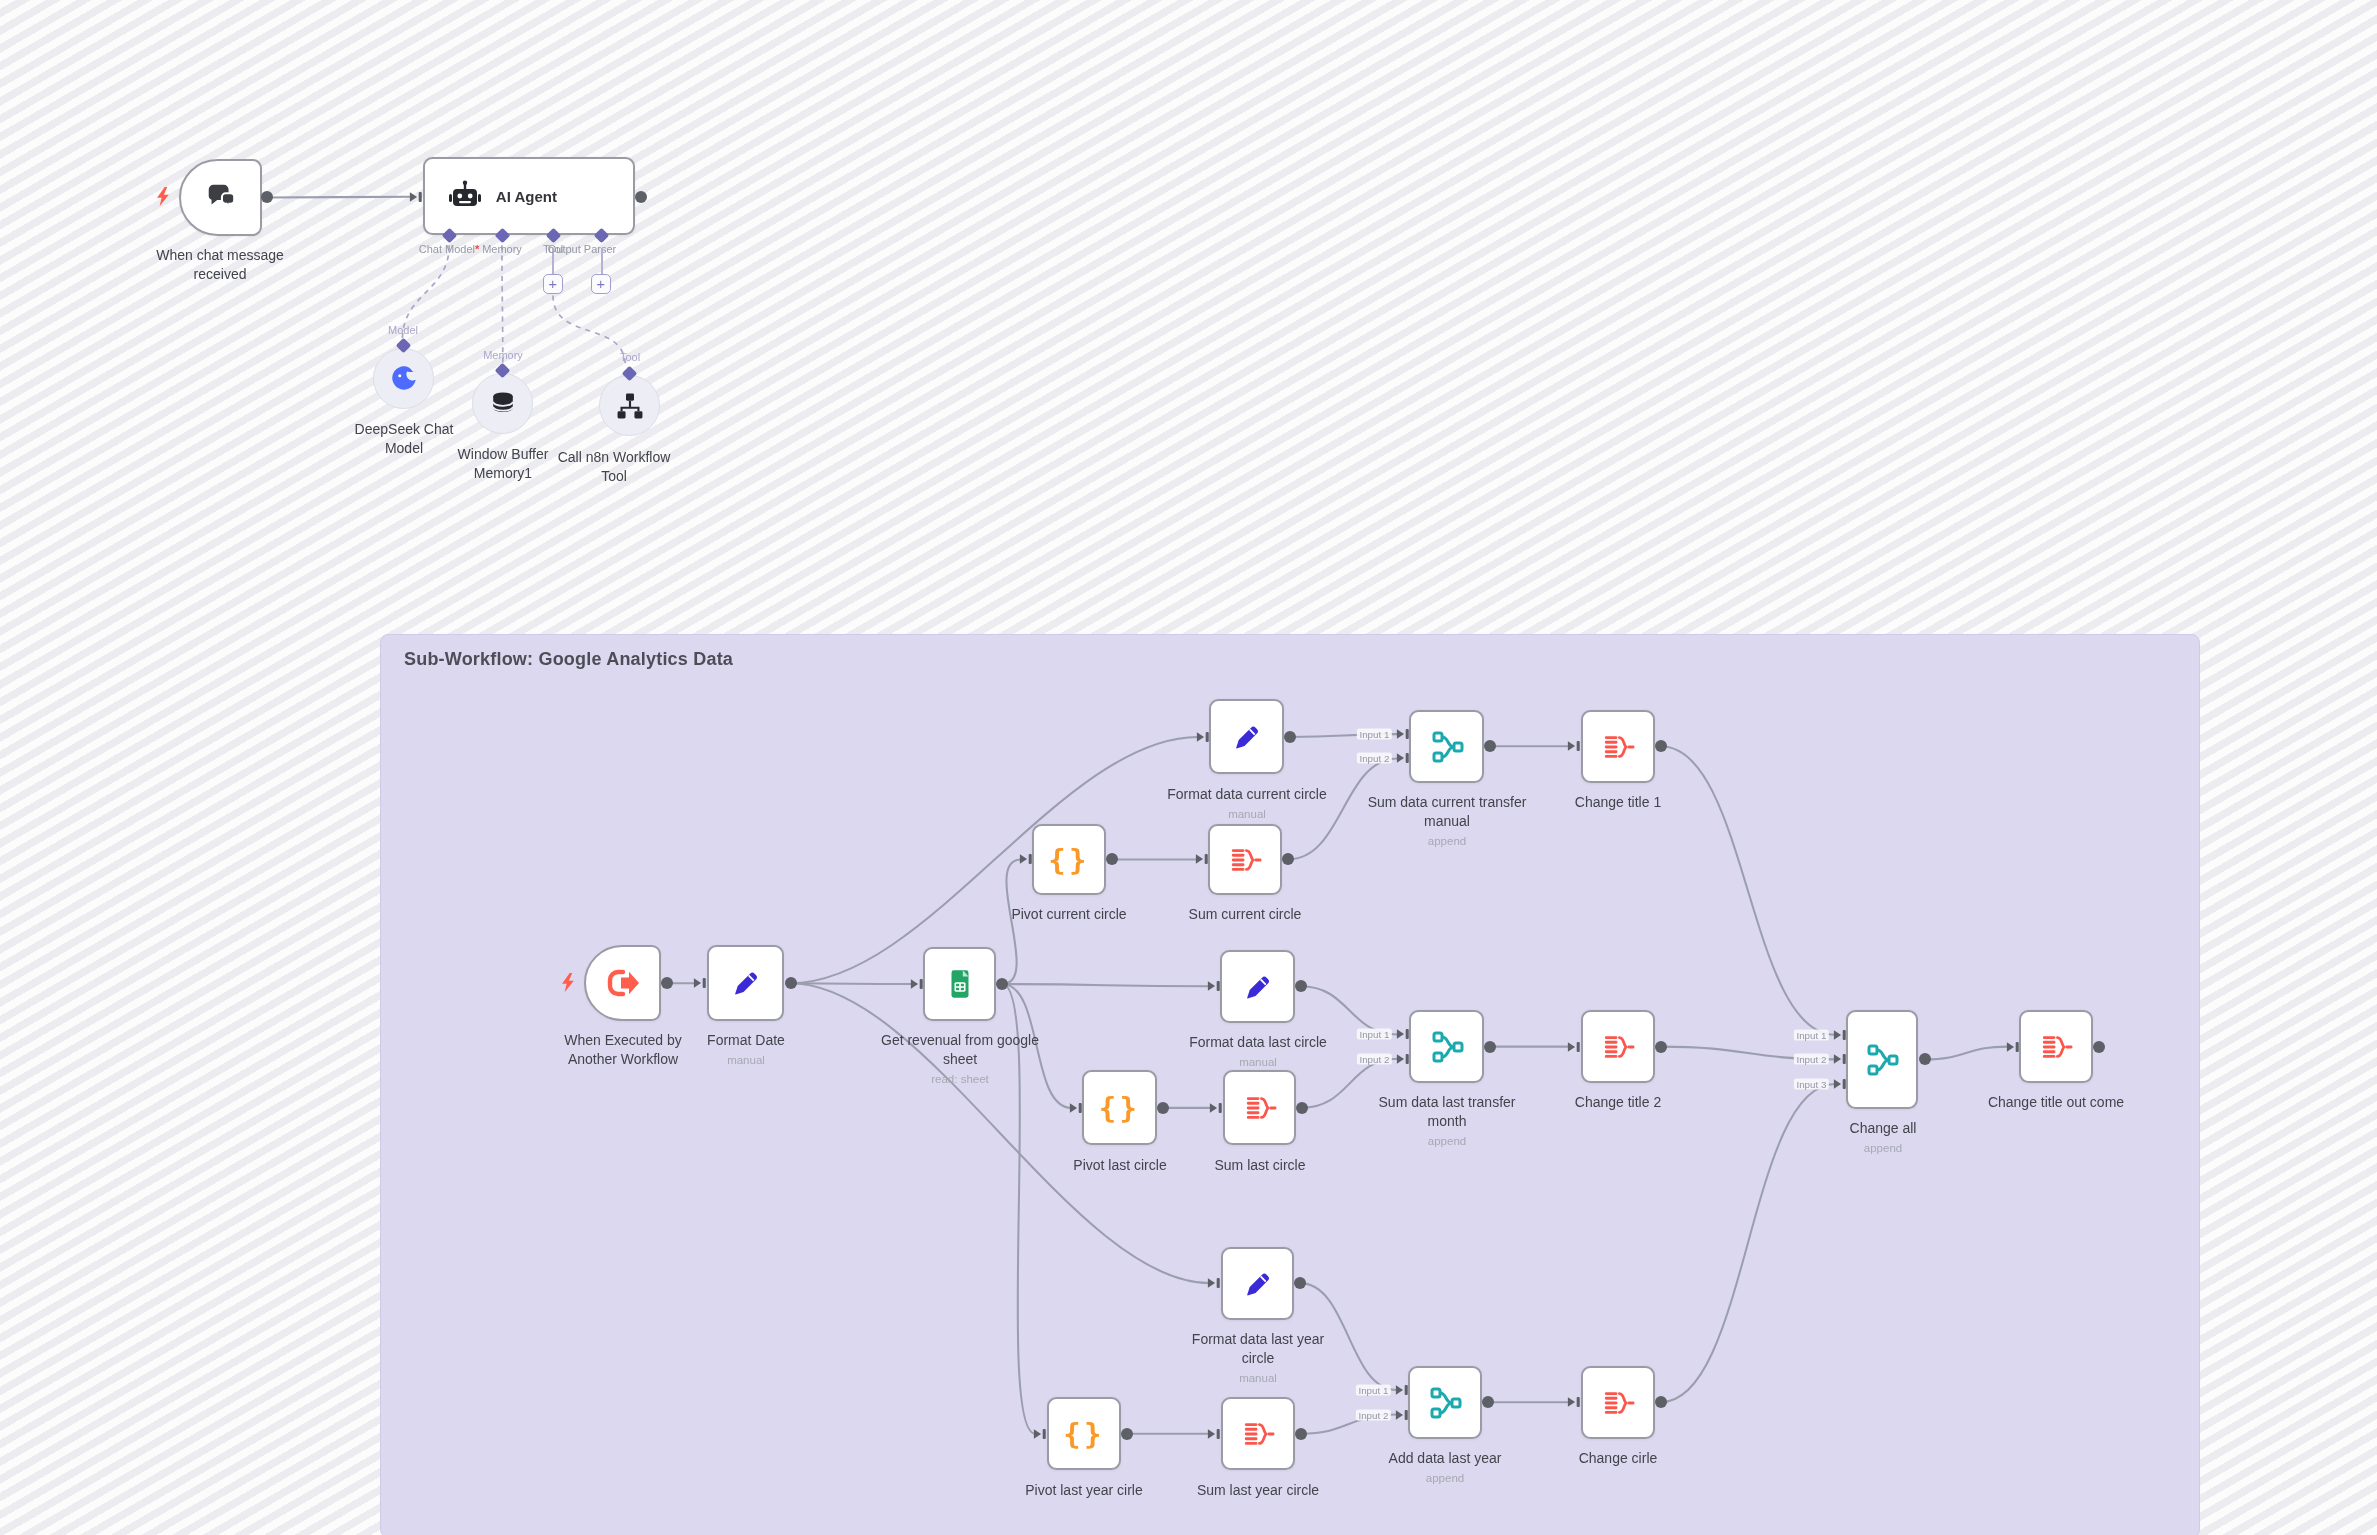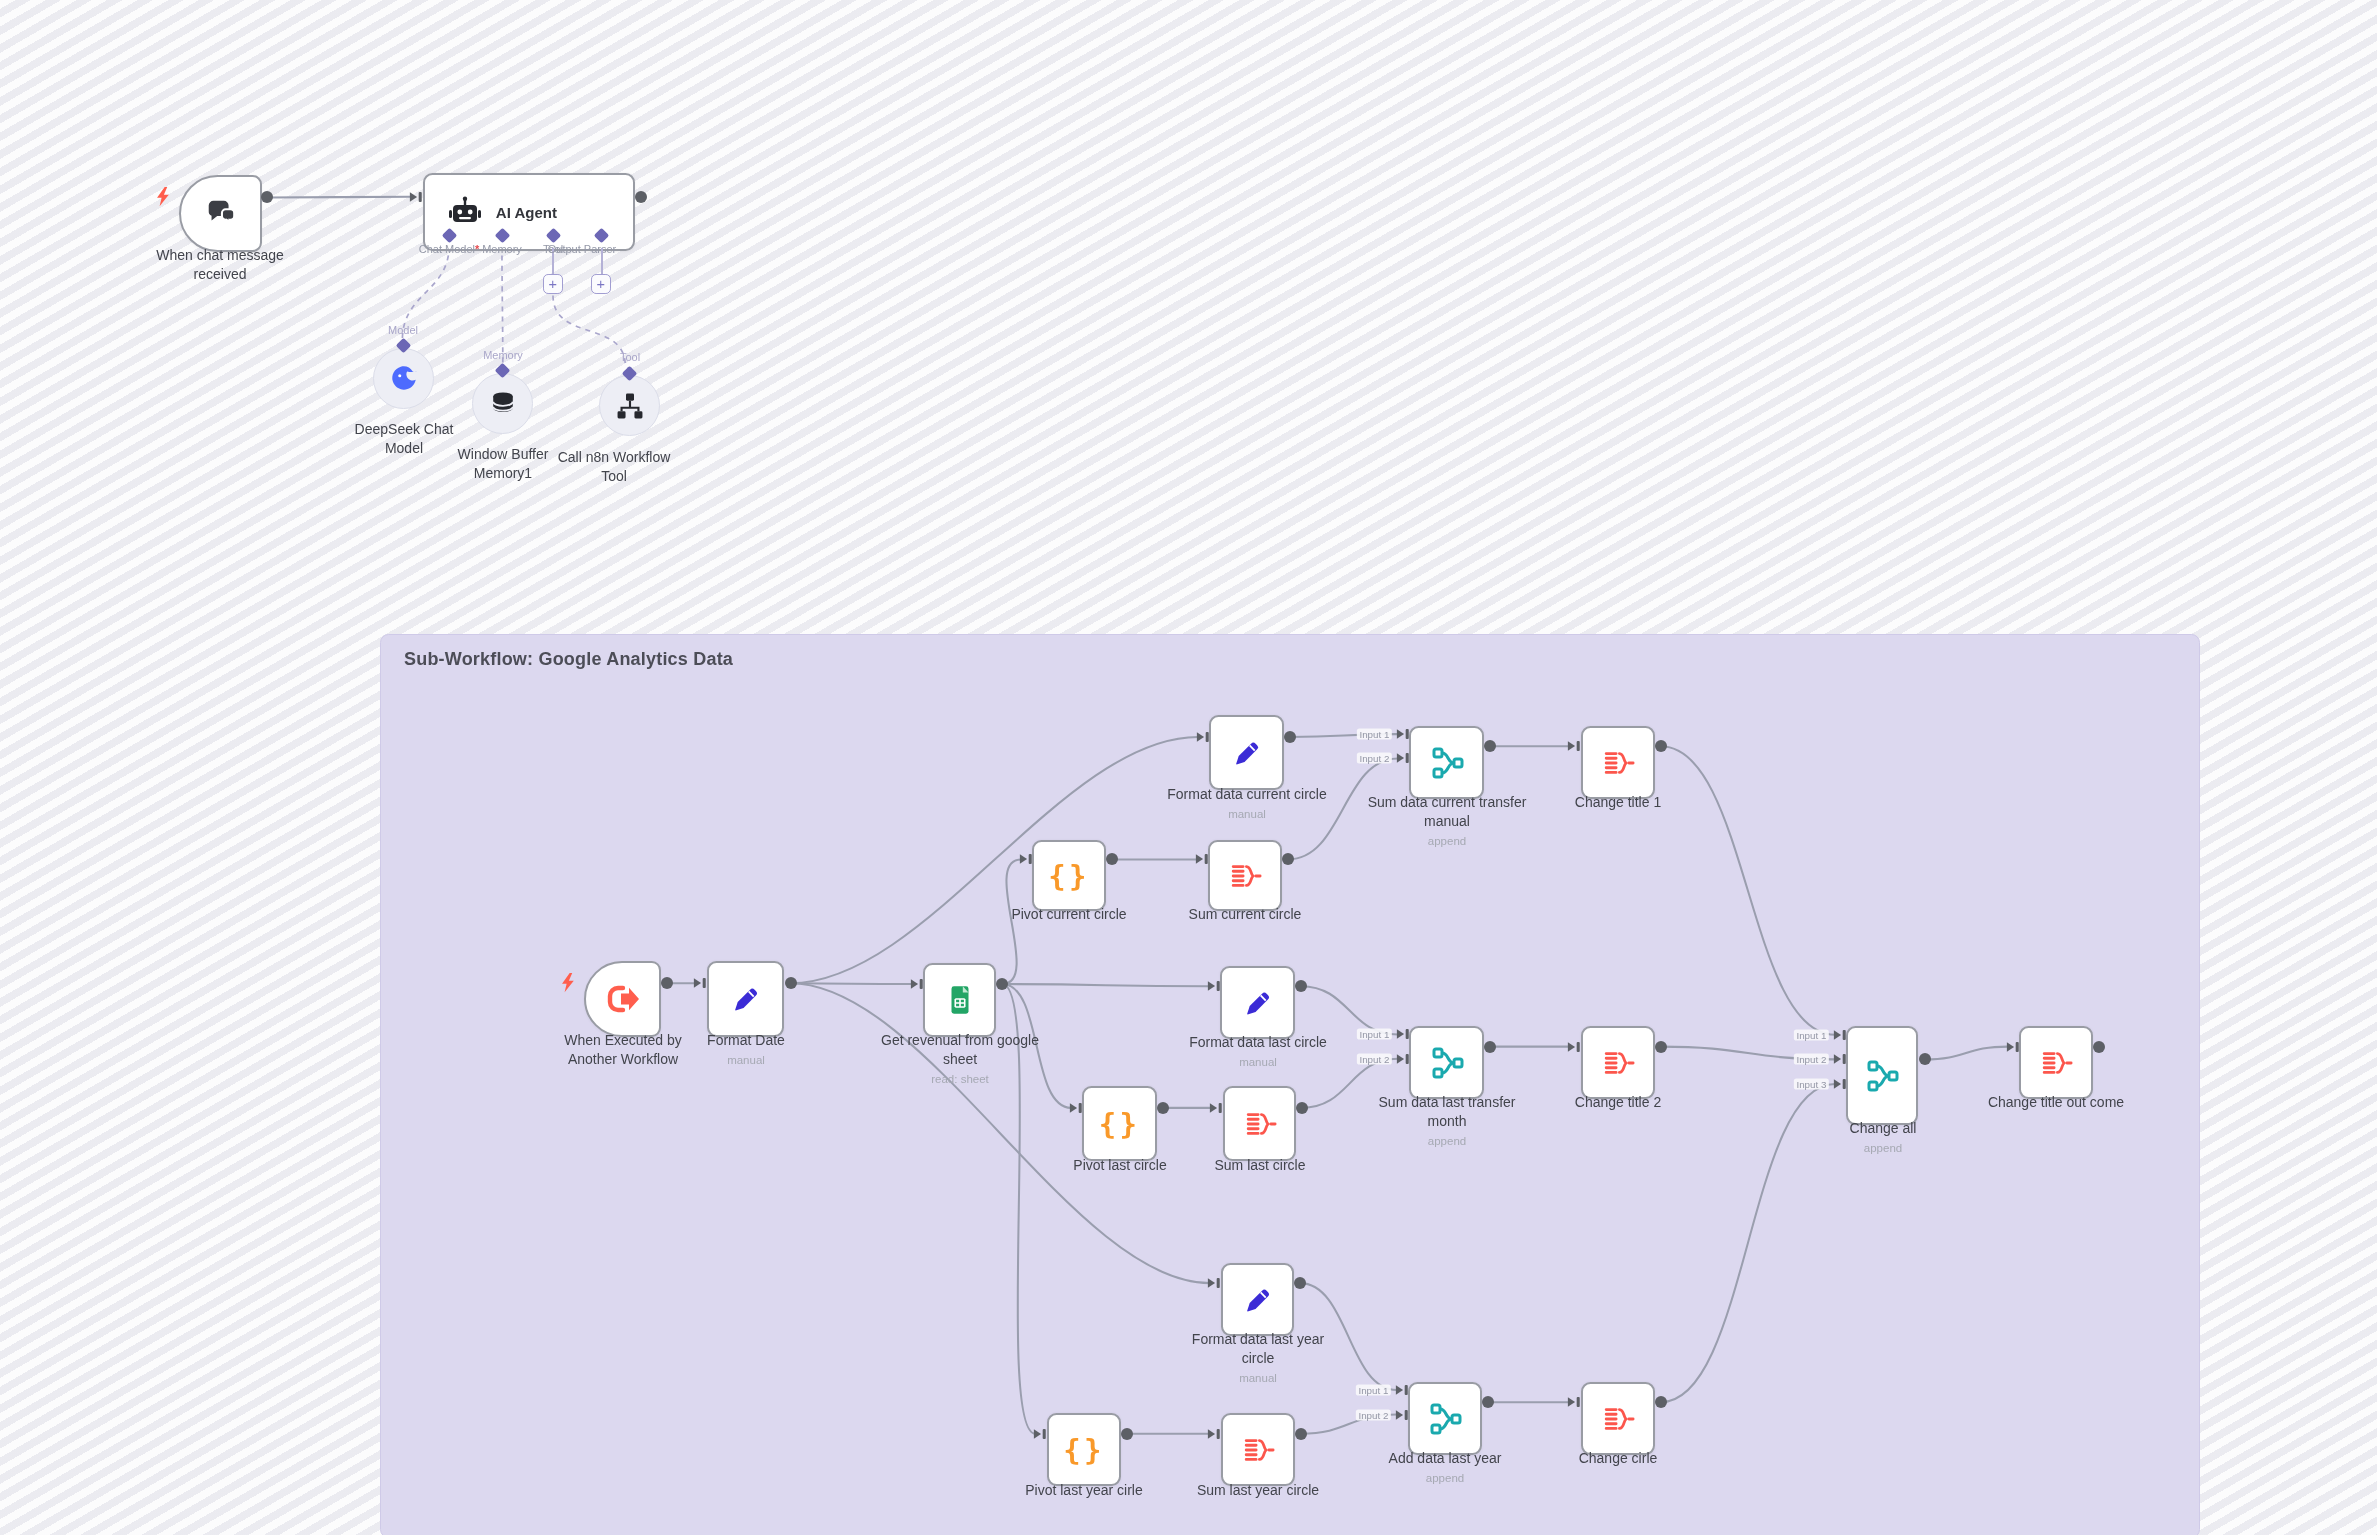--- a/index.html
+++ b/index.html
@@ -4,21 +4,21 @@
 <style>
   html,body{margin:0;padding:0;background:#f4f4f6;font-family:"Liberation Sans",sans-serif;}
   #stage{position:relative;width:2377px;height:1536px;overflow:hidden;
     background-color:#f4f4f6;
     background-image:repeating-linear-gradient(150deg, rgba(255,255,255,.75) 0 7.7px, rgba(228,228,236,.55) 7.7px 15.3px);}
   .note{position:absolute;background:#dcd8ef;border:0.9px solid #cfcae8;border-radius:8.5px;}
   .note h2{margin:0;padding:13.6px 23px;font-size:18px;font-weight:700;color:#4c4d57;letter-spacing:0.2px;}
   svg.wires{position:absolute;left:0;top:0;}
   svg.wires path{fill:none;}
   .node{position:absolute;background:#fff;border:2px solid #999ca4;border-radius:9.4px;
-    display:flex;align-items:center;justify-content:center;box-shadow:0 0.9px 2.6px rgba(50,50,70,.07);box-sizing:border-box;margin-top:16px;}
+    display:flex;align-items:center;justify-content:center;box-shadow:0 0.9px 2.6px rgba(50,50,70,.07);box-sizing:border-box;}
   .node.trigger{border-radius:39px 9.4px 9.4px 39px;}
   .node.agent{justify-content:flex-start;padding-left:22px;gap:12.8px;}
   .agent-title{font-size:15px;font-weight:700;color:#33353b;}
   .circle{position:absolute;background:#edeef5;border:1.4px solid #dbdde9;border-radius:50%;
     display:flex;align-items:center;justify-content:center;box-sizing:border-box;}
   .nlabel{position:absolute;text-align:center;font-size:14px;font-weight:500;color:#42444c;line-height:1.38;}
   .sublabel{font-size:11.5px;color:#a6a9b3;font-weight:400;margin-top:2.6px;}
   .outdot{position:absolute;width:12px;height:12px;border-radius:50%;background:#5d6066;}
   .inarrow{position:absolute;width:13.6px;height:12px;}
   .chip{position:absolute;font-size:9.8px;color:#9497a6;background:rgba(247,247,251,.92);

